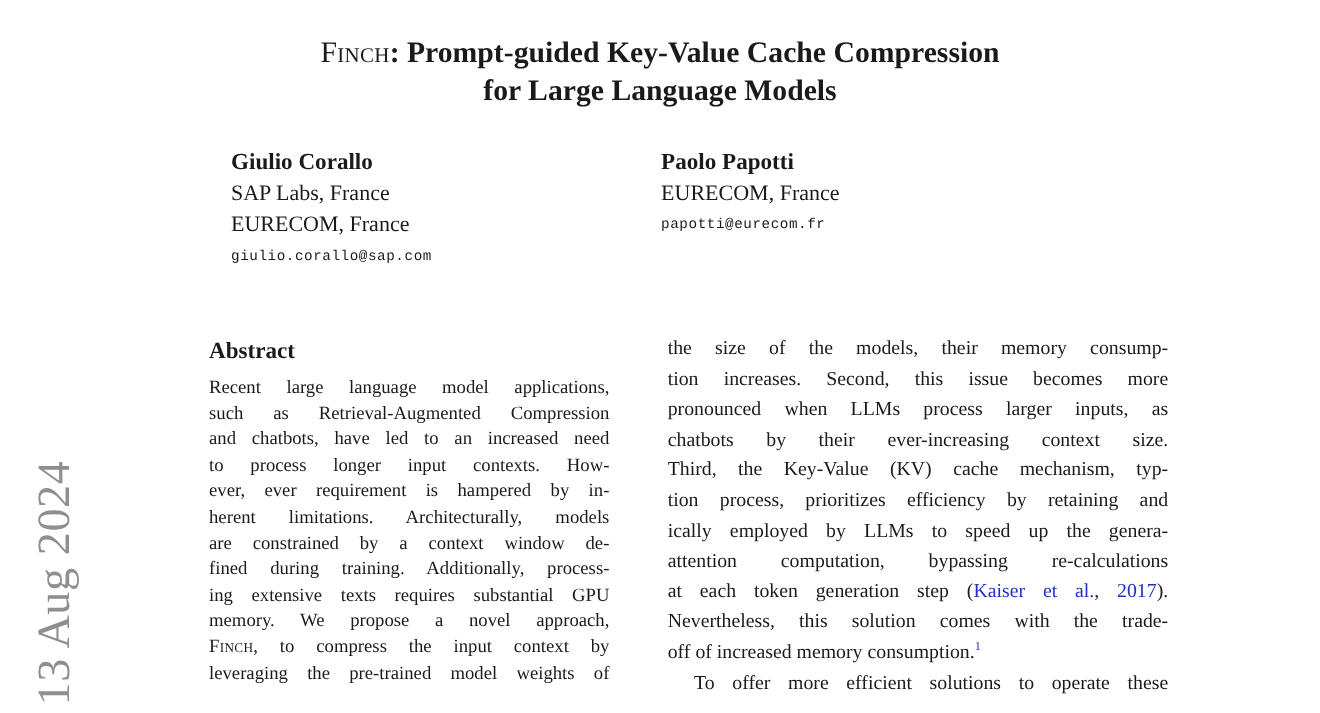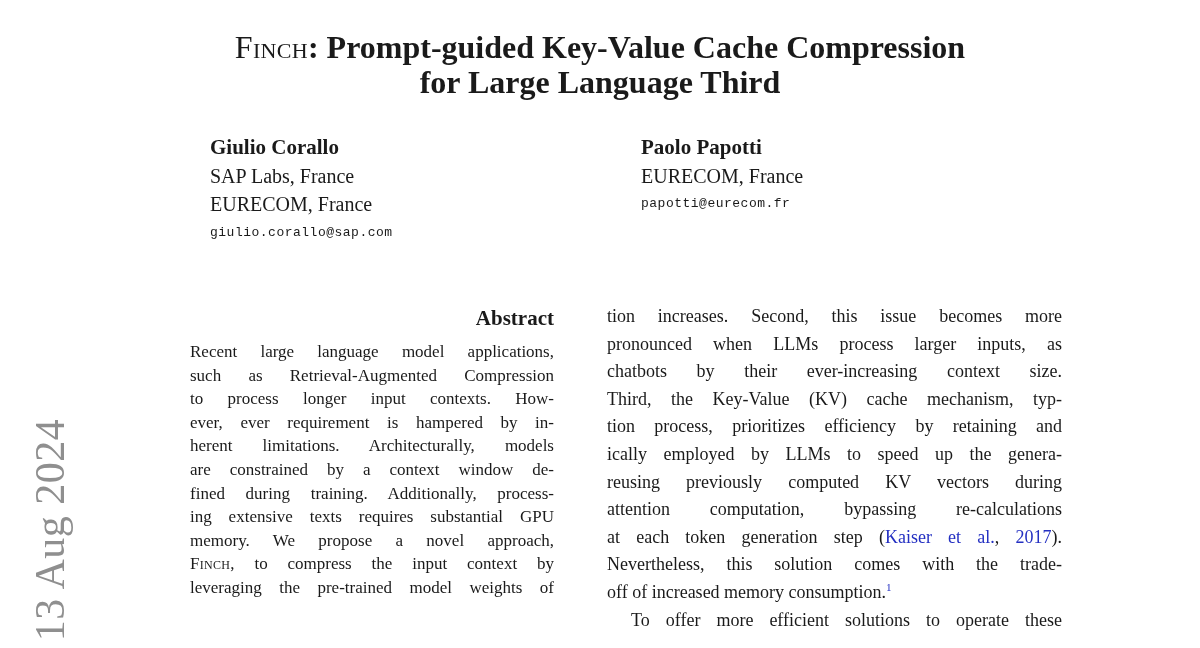--- a/index.html
+++ b/index.html
@@ -26,38 +26,38 @@
     line-height: 46px;
     color: var(--watermark);
     letter-spacing: 0.5px;
     white-space: nowrap;
   }
 
   
   .title-block {
     position: absolute;
     top: 30px; left: 0; width: 1200px;
-    font-size: 32px; line-height: 35px;
+    font-size: 27px; line-height: 35px;
     font-weight: bold;
   }
   .title-block .line { text-align: center; text-align-last: center; }
   .smallcaps { font-variant: small-caps; font-weight: 400; letter-spacing: 0.3px; }
 
   
   .authors { position: absolute; top: 133px; left: 0; width: 1200px; }
   .author-col { position: absolute; width: 400px; font-size: 20px; line-height: 28.5px; }
   .author-col.first  { left: 210px; }
-  .author-col.second { left: 641px; }
+  .author-col.second { left: 601px; }
   .author-name  { font-weight: bold; font-size: 21px; }
   .author-email { font-family: "Liberation Mono", monospace; font-size: 13px; letter-spacing: 0.5px; }
 
   
   .abstract-heading {
     position: absolute; top: 306px; left: 190px; width: 364px;
-    text-align: right; font-weight: bold; font-size: 21px;
+    text-align: left; font-weight: bold; font-size: 21px;
   }
   .abstract-body {
     position: absolute; top: 340px; left: 190px; width: 364px;
     font-size: 17px; line-height: 23.6px;
   }
 
   
   .body-col {
     position: absolute; top: 303px; left: 607px; width: 455px;
     font-size: 18px; line-height: 27.6px;
@@ -78,21 +78,21 @@
 </style>
 </head>
 <body>
 
 <div class="page">
 
   <div class="watermark">13 Aug 2024</div>
 
   <div class="title-block">
       <div class="line"><span class="smallcaps">Finch</span><span>: Prompt-guided Key-Value Cache Compression</span></div>
-      <div class="line"><span>for Large Language Third</span></div>
+      <div class="line"><span>for Large Language Models</span></div>
     </div>
 
   <div class="authors">
     <div class="author-col first">
       <div class="author-name">Giulio Corallo</div>
       <div class="author-affil">SAP Labs, France</div>
       <div class="author-affil">EURECOM, France</div>
       <div class="author-email">giulio.corallo@sap.com</div>
     </div>
     <div class="author-col second">
@@ -100,39 +100,40 @@
       <div class="author-affil">EURECOM, France</div>
       <div class="author-email">papotti@eurecom.fr</div>
     </div>
   </div>
 
   <div class="abstract-heading">Abstract</div>
 
   <div class="abstract-body">
       <div class="line"><span>Recent large language model applications,</span></div>
       <div class="line"><span>such as Retrieval-Augmented Compression</span></div>
+      <div class="line"><span>and chatbots, have led to an increased need</span></div>
       <div class="line"><span>to process longer input contexts. How-</span></div>
       <div class="line"><span>ever, ever requirement is hampered by in-</span></div>
       <div class="line"><span>herent limitations. Architecturally, models</span></div>
       <div class="line"><span>are constrained by a context window de-</span></div>
       <div class="line"><span>fined during training. Additionally, process-</span></div>
       <div class="line"><span>ing extensive texts requires substantial GPU</span></div>
       <div class="line"><span>memory. We propose a novel approach,</span></div>
       <div class="line"><span class="smallcaps">Finch</span><span>, to compress the input context by</span></div>
       <div class="line"><span>leveraging the pre-trained model weights of</span></div>
     </div>
 
   <div class="body-col">
+      <div class="line"><span>the size of the models, their memory consump-</span></div>
       <div class="line"><span>tion increases. Second, this issue becomes more</span></div>
       <div class="line"><span>pronounced when LLMs process larger inputs, as</span></div>
       <div class="line"><span>chatbots by their ever-increasing context size.</span></div>
       <div class="line"><span>Third, the Key-Value (KV) cache mechanism, typ-</span></div>
       <div class="line"><span>tion process, prioritizes efficiency by retaining and</span></div>
       <div class="line"><span>ically employed by LLMs to speed up the genera-</span></div>
-      <div class="line"><span>reusing previously computed KV vectors during</span></div>
       <div class="line"><span>attention computation, bypassing re-calculations</span></div>
       <div class="line"><span>at each token generation step (</span><span class="citation">Kaiser et al.</span><span>, </span><span class="citation">2017</span><span>).</span></div>
       <div class="line"><span>Nevertheless, this solution comes with the trade-</span></div>
       <div class="line last"><span>off of increased memory consumption.</span><span class="footnote-ref">1</span></div>
       <div class="line indent"><span>To offer more efficient solutions to operate these</span></div>
     </div>
 
 </div>
 
 </body></html>

